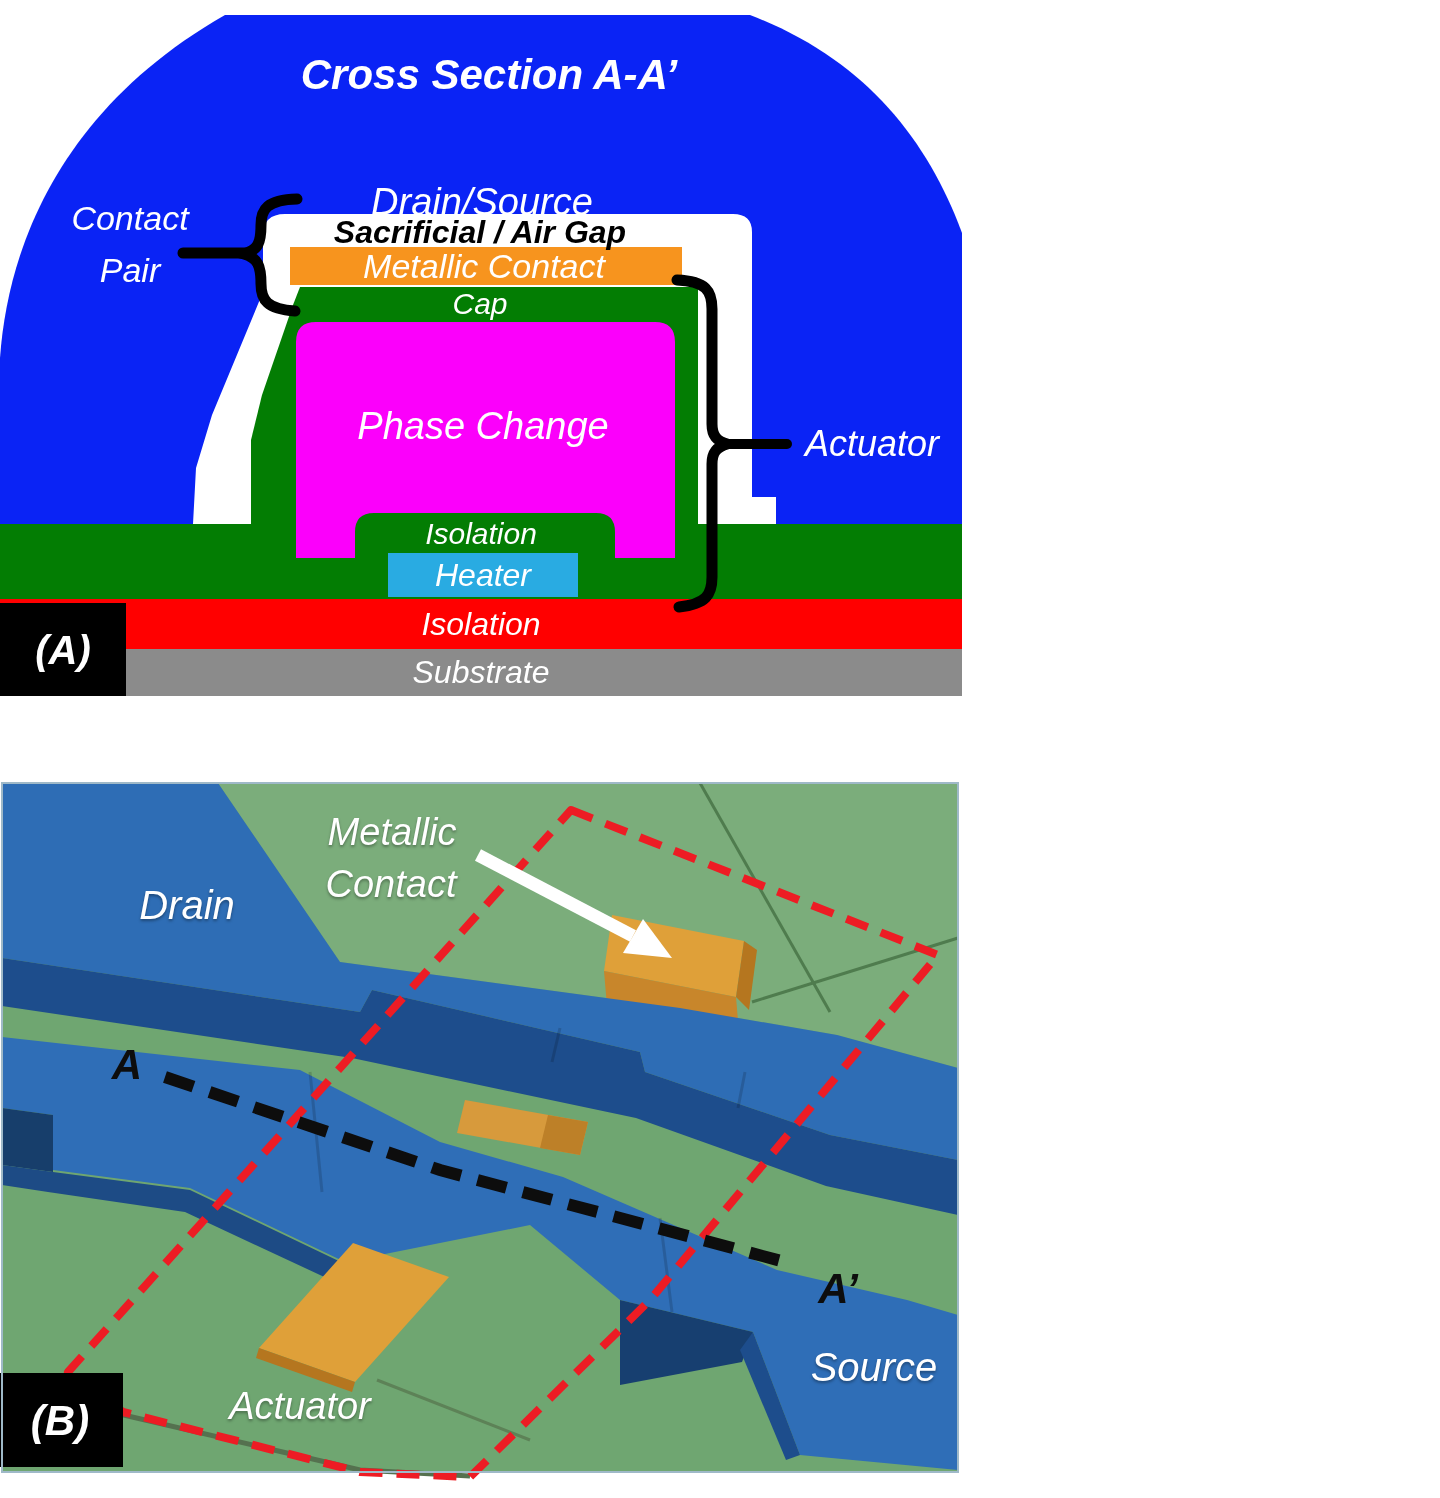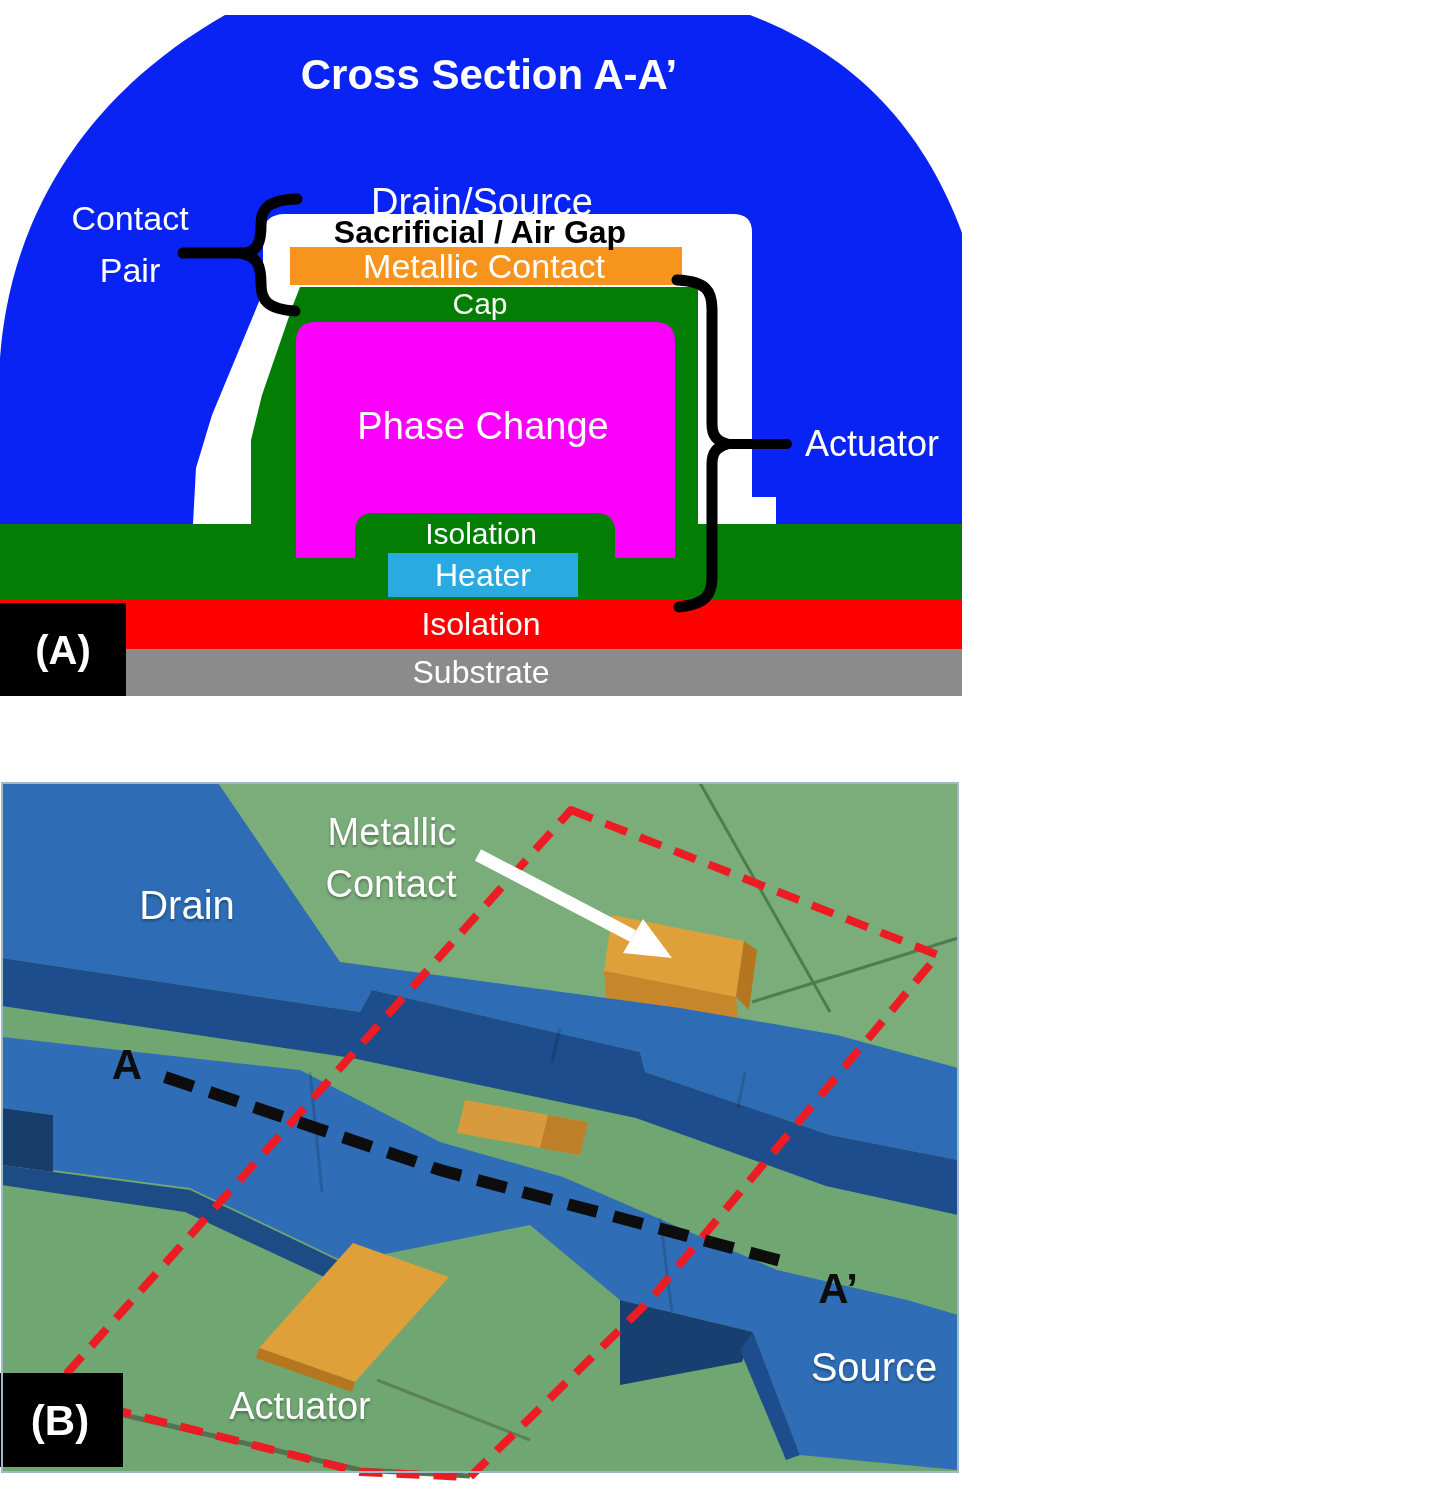--- a/index.html
+++ b/index.html
@@ -1,17 +1,17 @@
 <!DOCTYPE html>
 <html><head>
 <meta charset="utf-8">
 <style>
   html,body{margin:0;padding:0;background:#ffffff;}
   #page{position:relative;width:1440px;height:1498px;background:#ffffff;overflow:hidden;
-        font-family:"Liberation Sans", sans-serif;}
+        font-family:"Liberation Sans", sans-serif;font-style:italic;}
   svg text{font-family:"Liberation Sans", sans-serif;}
   .shadowed{text-shadow:0 2px 3px rgba(0,0,0,.35);}
 </style>
 </head>
 <body>
 
 <div id="page">
 
   <svg style="position:absolute;left:0;top:0;" width="962" height="700" viewBox="0 0 962 700">
 

